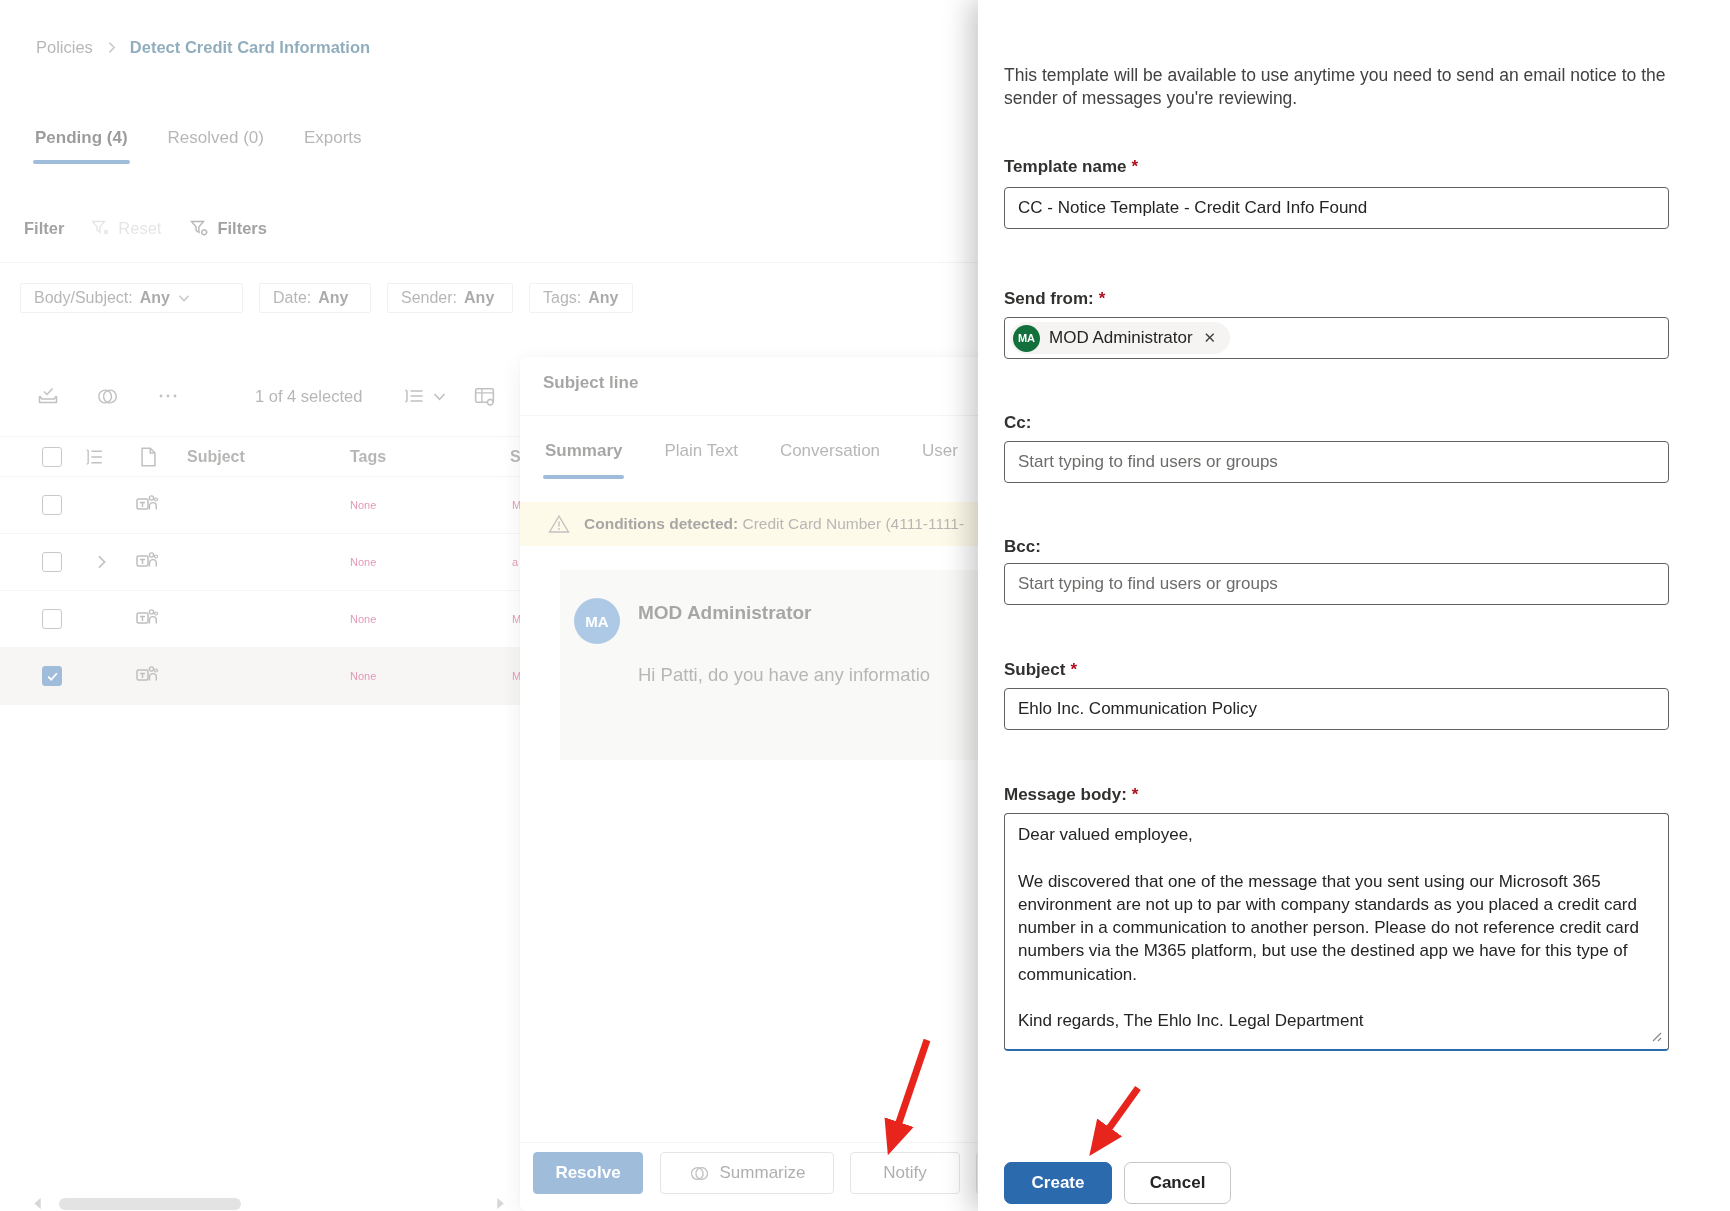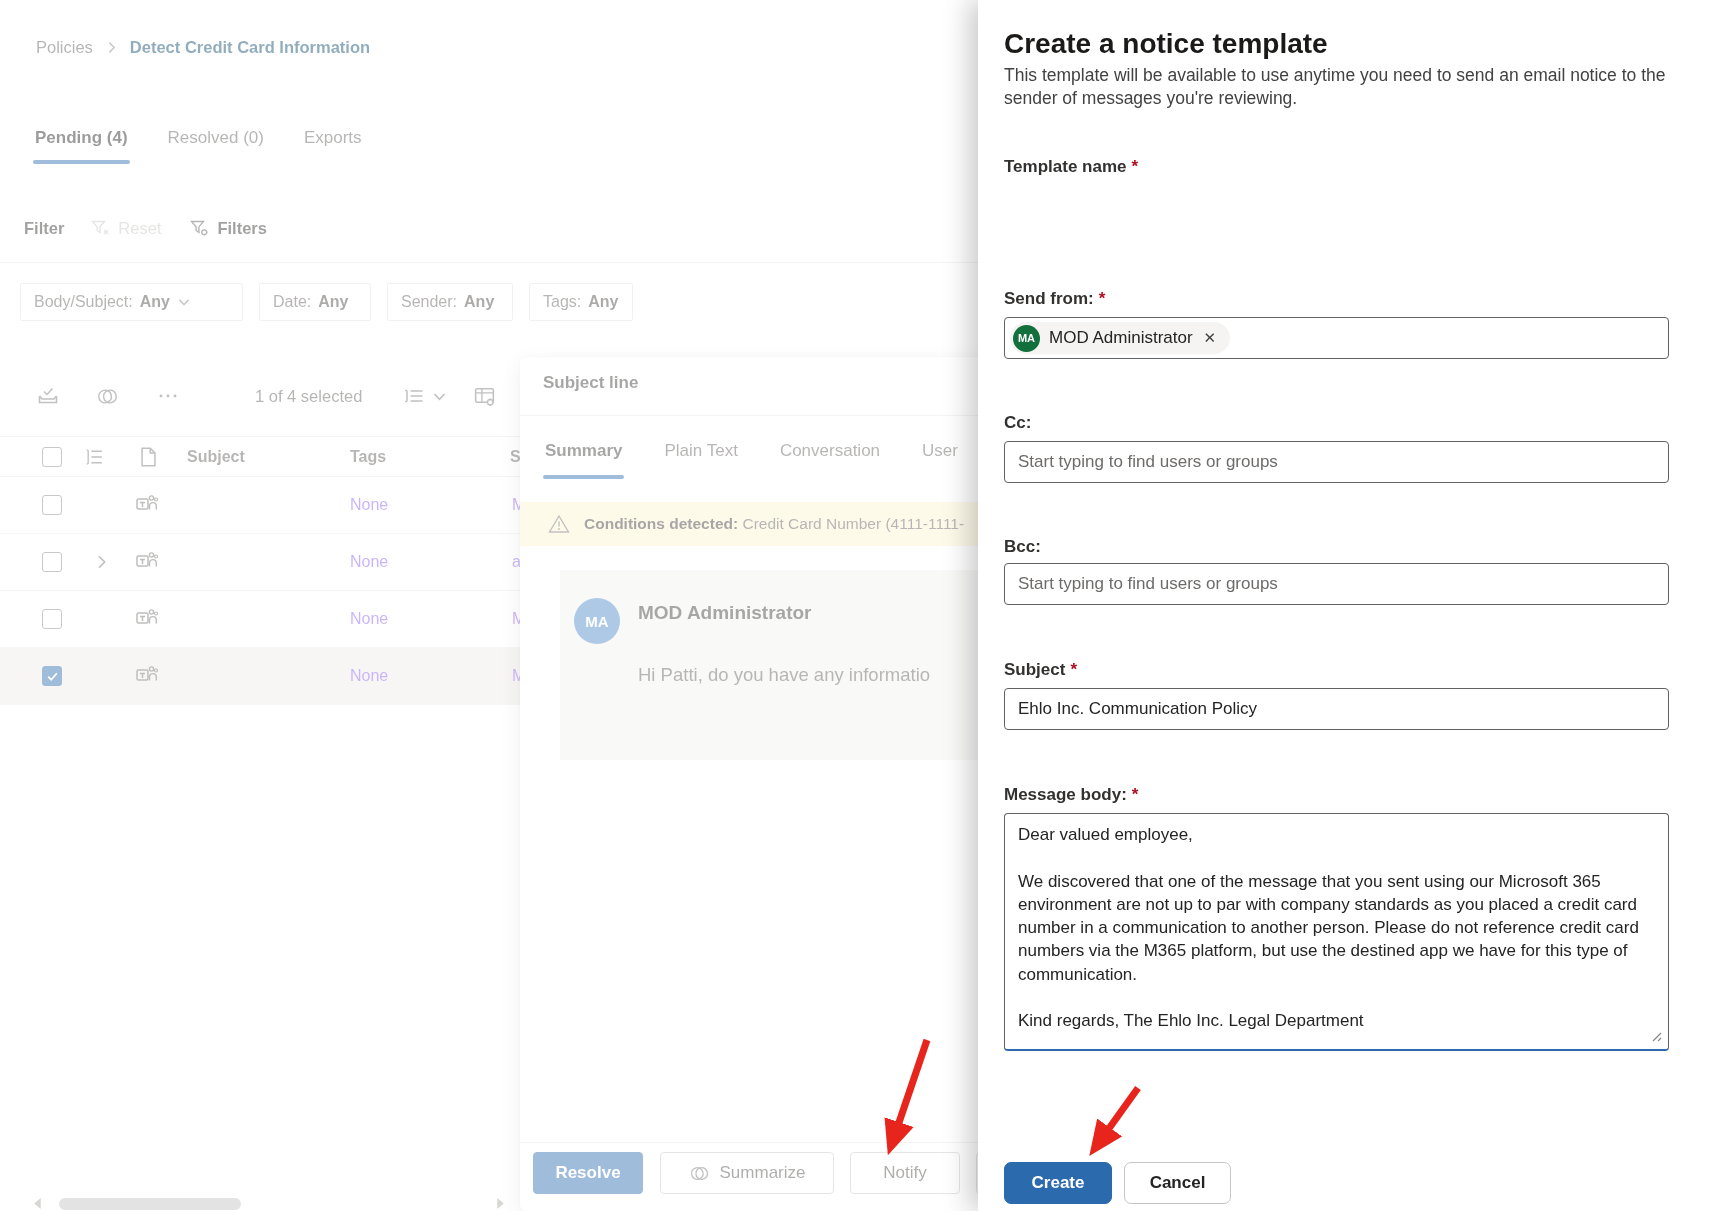--- a/index.html
+++ b/index.html
@@ -26,34 +26,34 @@
 
   .filterbar { left:24px; top:218px; display:flex; align-items:center; gap:10px; font-size:16.5px; }
   .filterbar .fb-label { font-weight:700; color:#323130; margin-right:16px; }
   .fb-btn { display:flex; align-items:center; gap:8px; color:#3b3a39; cursor:pointer; }
   .fb-btn.disabled { color:#c8c6c4; cursor:default; margin-right:18px; }
   .fb-btn svg { flex:0 0 auto; }
 
   .rule { background:#e8e6e4; height:1px; }
 
   .chips { left:20px; top:283px; display:flex; gap:16px; }
-  .chip { height:38px; border:1px solid #e1dfdd; border-radius:2px; background:#fff;
+  .chip { height:30px; border:1px solid #e1dfdd; border-radius:2px; background:#fff;
           display:flex; align-items:center; gap:7px; padding:0 13px; font-size:16px;
           color:#605e5c; cursor:pointer; }
   .chip b { color:#484644; }
   .chip svg { color:#8a8886; }
 
   .toolbar { left:0; top:376px; height:40px; width:520px; display:flex; align-items:center; }
   .tb-icon { color:#797775; display:flex; align-items:center; cursor:pointer; }
   .tb-status { color:#605e5c; font-size:16.5px; }
 
   
   .thead { left:0; top:436px; width:1025px; height:41px; border-top:1px solid #e8e6e4;
            border-bottom:1px solid #e8e6e4; font-size:16px; color:#605e5c; font-weight:700; }
-  .trow  { width:1025px; height:57px; border-bottom:1px solid #edebe9; font-size:16px; color:#8b5cf6; }
+  .trow  { width:1025px; height:57px; border-bottom:1px solid #edebe9; font-size:11px; color:#be185d; }
   .trow.selected { background:#edebe9; }
   .cbox { width:20px; height:20px; border:1px solid #8a8886; border-radius:3px; background:#fff; cursor:pointer; }
   .cbox.checked { background:#2c6aae; border-color:#2c6aae; display:flex; align-items:center;
                   justify-content:center; color:#fff; }
   .cell { position:absolute; top:50%; transform:translateY(-50%); }
 
   
   .hscroll { left:0; top:1196px; width:520px; height:15px; }
   .hs-thumb { position:absolute; left:59px; top:2px; width:182px; height:12px;
               border-radius:6px; background:#c4c2c0; cursor:pointer; }
@@ -368,26 +368,26 @@
         <span>Summarize</span>
       </div>
       <div class="abs btn" style="left:330px;top:795px;width:110px;height:42px">Notify</div>
       <div class="abs btn" style="left:456px;top:795px;width:70px;height:42px"></div>
     </div>
   </div>
 
   <div class="dim-overlay"></div>
 
   <aside class="panel">
-    <h1>Create a notice template</h1>
     <p class="desc">This template will be available to use anytime you need to send an email notice to the sender of messages you're reviewing.</p>
 
     <label class="flabel" style="top:157px">
       <span>Template name</span><span class="req">*</span>
     </label>
+    <input class="finput" style="top: 187px;" type="text" value="CC - Notice Template - Credit Card Info Found">
 
     <label class="flabel" style="top:289px">
       <span>Send from:</span><span class="req">*</span>
     </label>
     <div class="pillbox" style="top:317px">
       <div class="pill">
         <span class="pill-avatar">MA</span>
         <span>MOD Administrator</span>
         <span class="pill-x">✕</span>
       </div>

